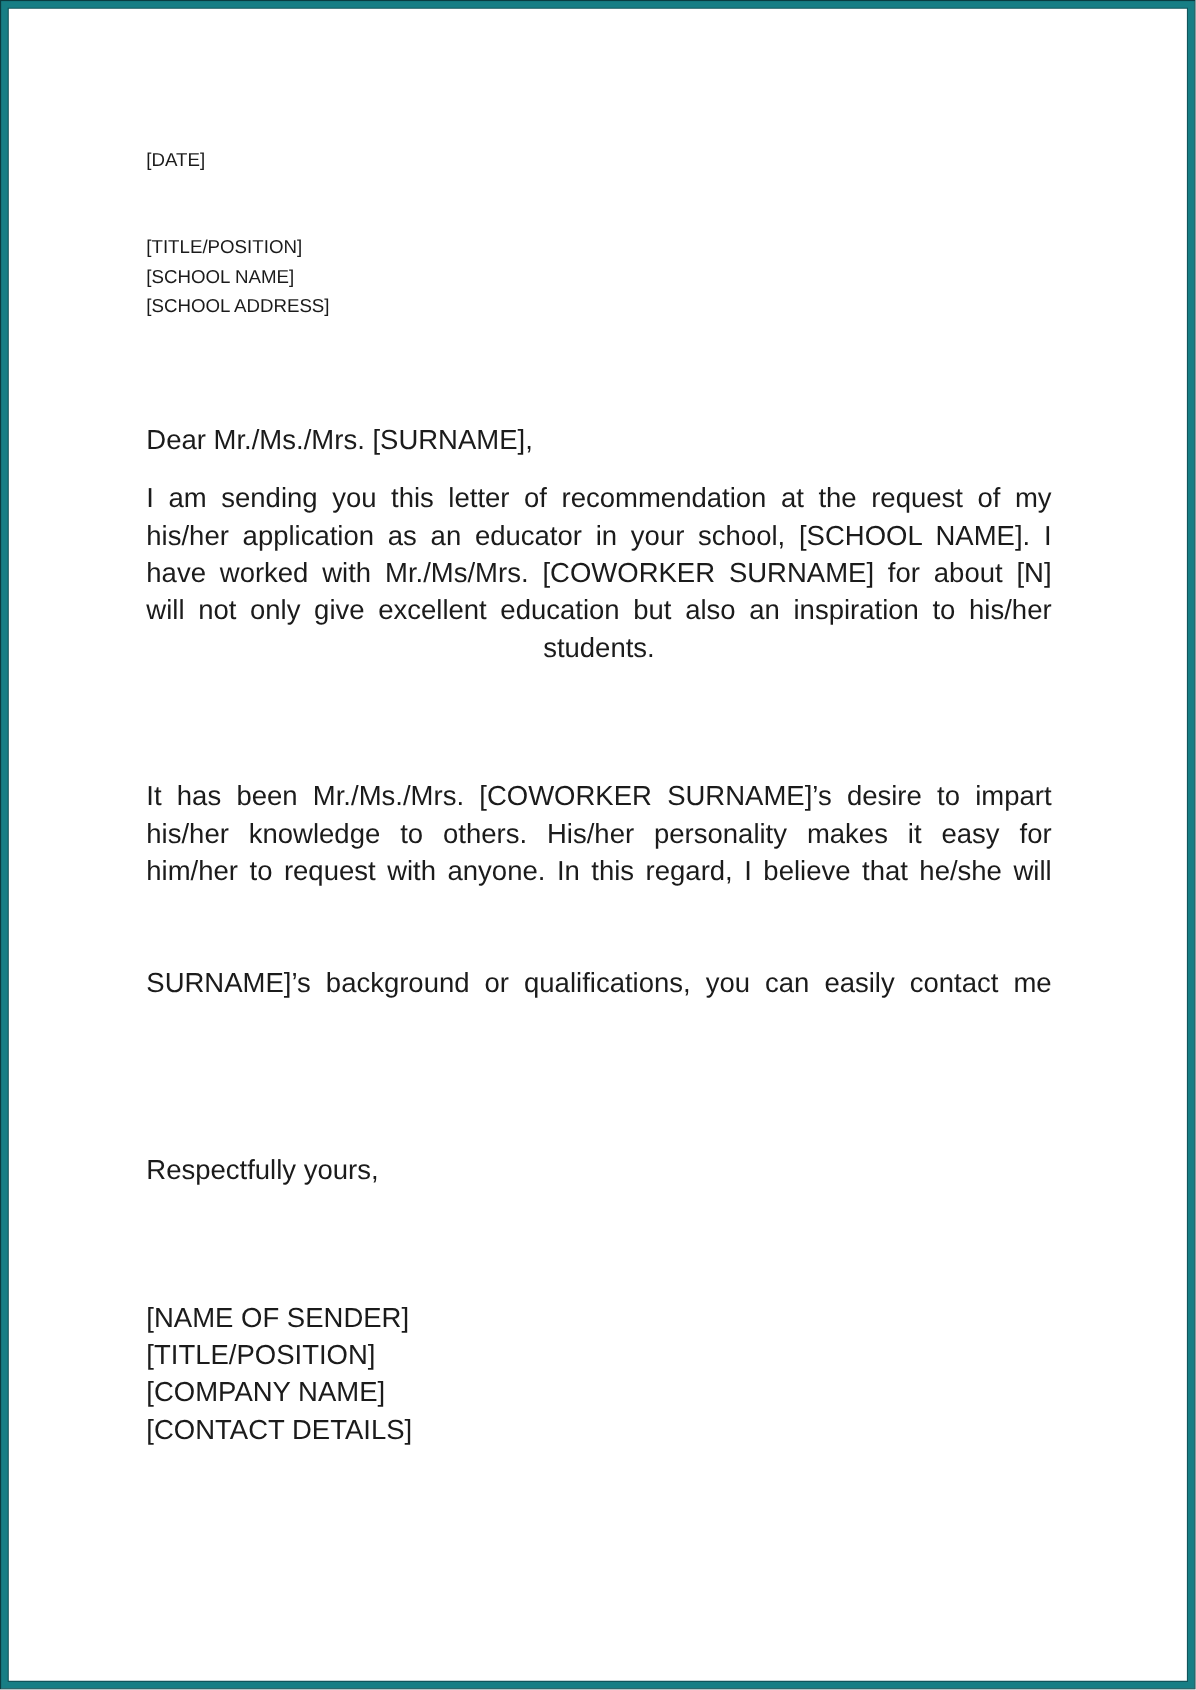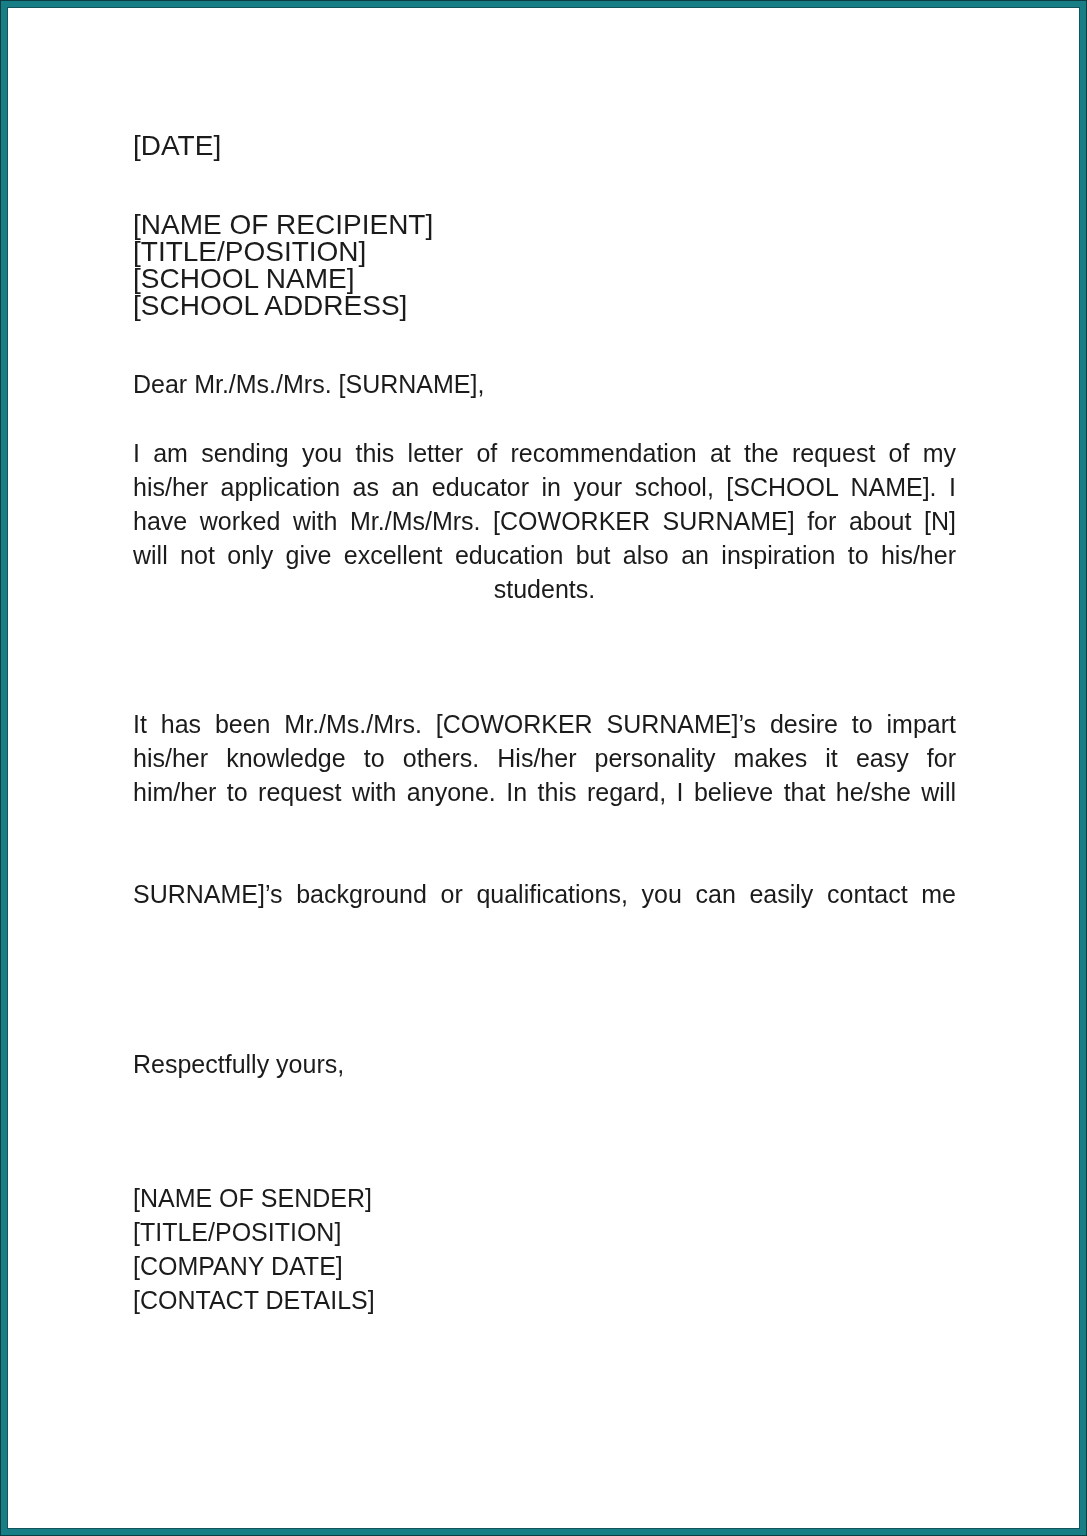--- a/index.html
+++ b/index.html
@@ -20,21 +20,21 @@
     font-family: "Liberation Sans", "DejaVu Sans", sans-serif;
     color: var(--text-color, #1b1b1b);
     overflow: hidden;
   }
   .block {
     position: absolute;
     left: 132px;
     width: 823px;
   }
   .small-text {
-    font-size: 28px;
+    font-size: 17px;
     line-height: 27px;
   }
   .body-text {
     font-size: 25px;
     line-height: 34px;
   }
   .jline {
     text-align: justify;
     text-align-last: justify;
   }
@@ -43,27 +43,26 @@
   }
 </style>
 </head>
 <body>
 
 <div class="page">
 
   <div class="block small-text" style="top:131px">[DATE]</div>
 
   <div class="block small-text" style="top:210px">
-    <div>[NAME OF RECIPIENT]</div>
     <div>[TITLE/POSITION]</div>
     <div>[SCHOOL NAME]</div>
     <div>[SCHOOL ADDRESS]</div>
   </div>
 
-  <div class="block body-text" style="top:366px">Dear Mr./Ms./Mrs. [SURNAME],</div>
+  <div class="block body-text" style="top:382px">Dear Mr./Ms./Mrs. [SURNAME],</div>
 
   <div class="block body-text" style="top:435px">
     <div class="jline">I am sending you this letter of recommendation at the request of my</div>
     <div class="jline">his/her application as an educator in your school, [SCHOOL NAME]. I</div>
     <div class="jline">have worked with Mr./Ms/Mrs. [COWORKER SURNAME] for about [N]</div>
     <div class="jline">will not only give excellent education but also an inspiration to his/her</div>
     <div class="lline">students.</div>
   </div>
 
   <div class="block body-text" style="top:706px">
@@ -74,17 +73,17 @@
 
   <div class="block body-text" style="top:876px">
     <div class="jline">SURNAME]’s background or qualifications, you can easily contact me</div>
   </div>
 
   <div class="block body-text" style="top:1046px">Respectfully yours,</div>
 
   <div class="block body-text" style="top:1180px">
     <div>[NAME OF SENDER]</div>
     <div>[TITLE/POSITION]</div>
-    <div>[COMPANY DATE]</div>
+    <div>[COMPANY NAME]</div>
     <div>[CONTACT DETAILS]</div>
   </div>
 
 </div>
 
 </body></html>

